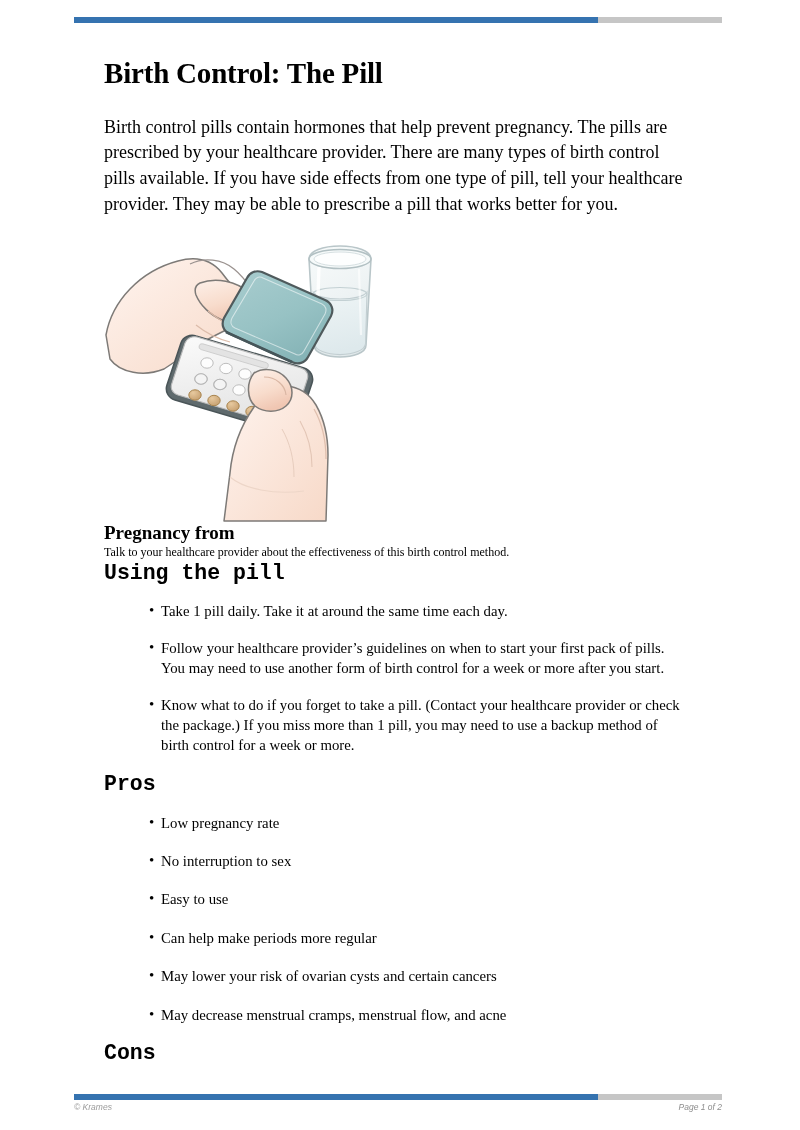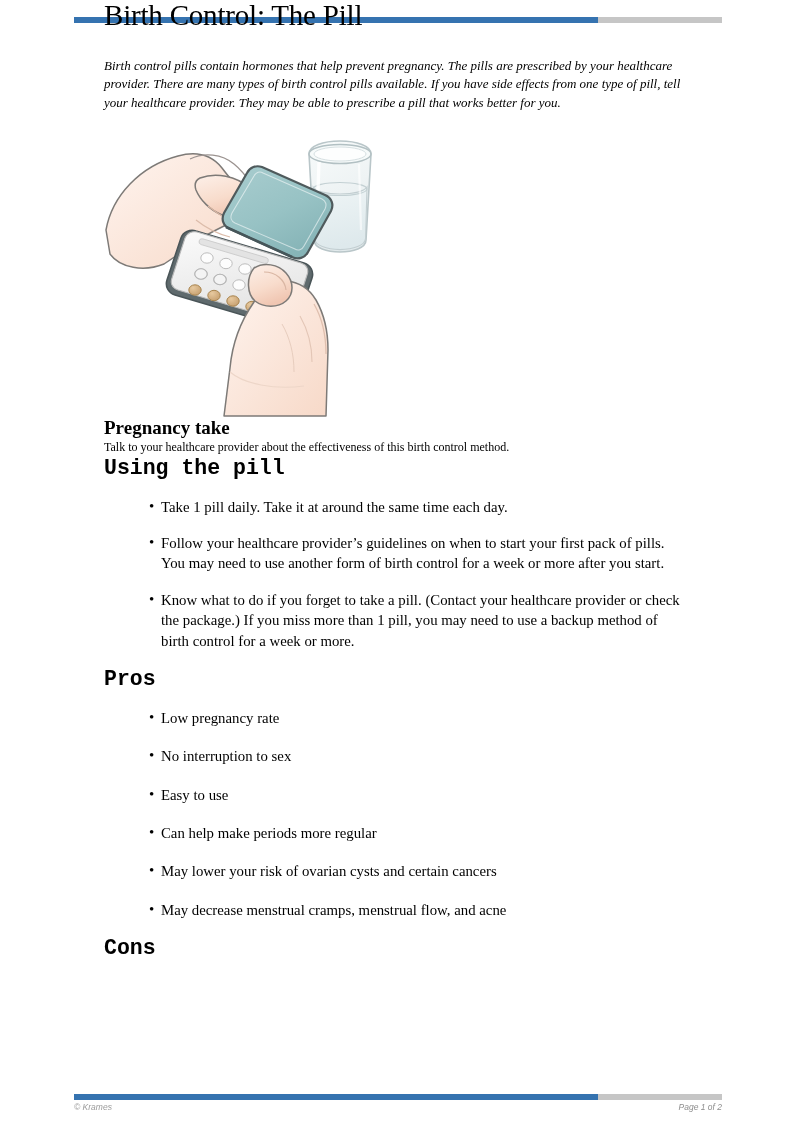--- a/index.html
+++ b/index.html
@@ -41,33 +41,33 @@
   
   .content {
     position: absolute;
     left: 104px;
     top: 0;
     width: 600px;
   }
 
   h1.doc-title {
     font-size: 29px;
-    font-weight: normal;
+    font-weight: bold;
     letter-spacing: -0.2px;
     margin: 0;
+    padding-top: 58px;
     line-height: 1.1;
   }
 
   p.intro {
-    font-size: 13px;
+    font-size: 18px;
     line-height: 1.42;
     margin: 25px 0 0 0;
     width: 582px;
     text-align: left;
-    font-style: italic;
   }
 
   h2.section {
     font-weight: bold;
     margin: 0;
     line-height: 1.15;
   }
   h2.size-lg { font-size: 21.5px; font-family: Liberation Mono, monospace; }
   h2.size-md { font-size: 19px; }
 
@@ -267,21 +267,21 @@
 
         <path d="M210 172 C218 186 222 204 222 222" fill="none" stroke="#dfbfae" stroke-width="1.3"></path>
         <path d="M196 184 C204 198 208 214 208 230" fill="none" stroke="#e3c6b6" stroke-width="1.1"></path>
         <path d="M178 192 C186 206 190 222 190 240" fill="none" stroke="#e7cdbe" stroke-width="1"></path>
 
         <path d="M126 240 C140 252 170 258 200 254" fill="none" stroke="#edd6c8" stroke-width="1.1"></path>
       </g>
     </svg>
   </div>
 
-  <h2 class="section size-md sp-pregnancy">Pregnancy take</h2>
+  <h2 class="section size-md sp-pregnancy">Pregnancy from</h2>
 
   <p class="body-text sp-after-h-sm">Talk to your healthcare provider about the effectiveness of this birth control method.</p>
 
   <h2 class="section size-lg sp-usingpill">Using the pill</h2>
 
   <ul class="bullets sp-list-1">
     <li>Take 1 pill daily. Take it at around the same time each day.</li>
     <li>Follow your healthcare provider’s guidelines on when to start your first pack of pills. You may need to use another form of birth control for a week or more after you start.</li>
     <li>Know what to do if you forget to take a pill. (Contact your healthcare provider or check the package.) If you miss more than 1 pill, you may need to use a backup method of birth control for a week or more.</li>
   </ul>

